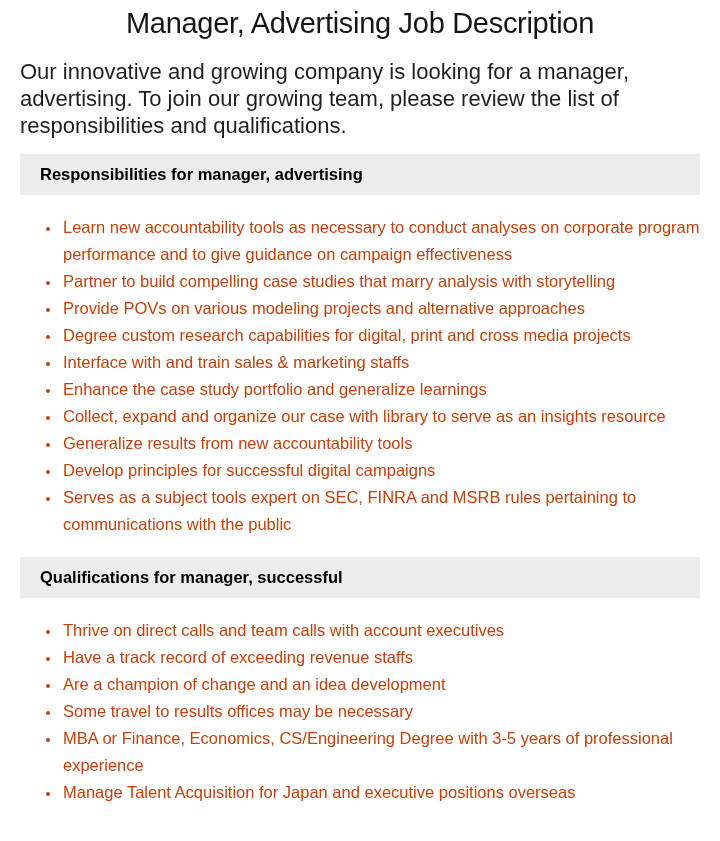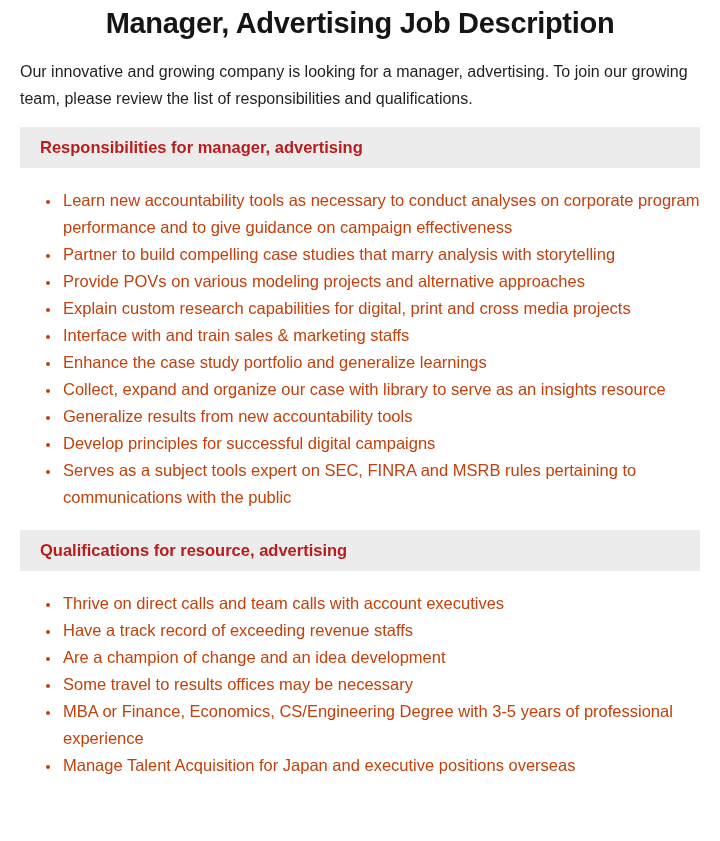--- a/index.html
+++ b/index.html
@@ -18,39 +18,39 @@
   .page {
     padding: 0 20px;
     box-sizing: border-box;
     width: 720px;
   }
   .doc-title {
     margin: 0;
     padding-top: 5px;
     font-size: 29px;
     line-height: 36px;
-    font-weight: bold;
+    font-weight: normal;
     text-align: center;
     letter-spacing: -0.3px;
     color: #151515;
   }
   .intro {
     margin: 17px 0 0 0;
-    font-size: 16px;
+    font-size: 22px;
     line-height: 27px;
     color: #1f1f1f;
   }
   .section-header {
     margin: 19px 0 16px 0;
     background: #ececec;
     padding: 11px 20px;
     font-size: 16.5px;
     line-height: 19px;
     font-weight: bold;
-    color: #b91c1c;
+    color: #000000;
   }
   .section-header.first {
     margin-top: 15px;
   }
   ul.bullet-list {
     margin: 19px 0 0 0;
     padding: 0 0 0 41px;
     font-size: 16.5px;
     line-height: 27px;
     color: #c2410c;
@@ -71,30 +71,30 @@
   <h1 class="doc-title">Manager, Advertising Job Description</h1>
 
   <p class="intro">Our innovative and growing company is looking for a manager, advertising. To join our growing team, please review the list of responsibilities and qualifications.</p>
 
   <div class="section-header first">Responsibilities for manager, advertising</div>
 
   <ul class="bullet-list">
       <li>Learn new accountability tools as necessary to conduct analyses on corporate program performance and to give guidance on campaign effectiveness</li>
       <li>Partner to build compelling case studies that marry analysis with storytelling</li>
       <li>Provide POVs on various modeling projects and alternative approaches</li>
-      <li>Explain custom research capabilities for digital, print and cross media projects</li>
+      <li>Degree custom research capabilities for digital, print and cross media projects</li>
       <li>Interface with and train sales &amp; marketing staffs</li>
       <li>Enhance the case study portfolio and generalize learnings</li>
       <li>Collect, expand and organize our case with library to serve as an insights resource</li>
       <li>Generalize results from new accountability tools</li>
       <li>Develop principles for successful digital campaigns</li>
       <li>Serves as a subject tools expert on SEC, FINRA and MSRB rules pertaining to communications with the public</li>
     </ul>
 
-  <div class="section-header">Qualifications for resource, advertising</div>
+  <div class="section-header">Qualifications for manager, successful</div>
 
   <ul class="bullet-list">
       <li>Thrive on direct calls and team calls with account executives</li>
       <li>Have a track record of exceeding revenue staffs</li>
       <li>Are a champion of change and an idea development</li>
       <li>Some travel to results offices may be necessary</li>
       <li>MBA or Finance, Economics, CS/Engineering Degree with 3-5 years of professional experience</li>
       <li>Manage Talent Acquisition for Japan and executive positions overseas</li>
     </ul>
 

